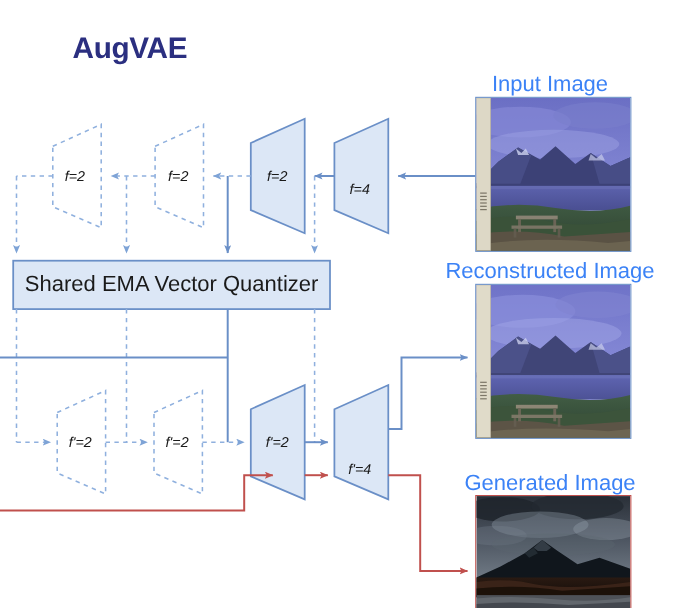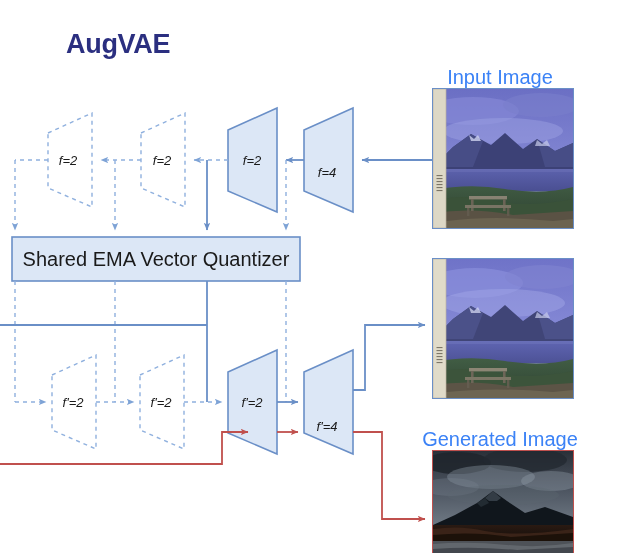--- a/index.html
+++ b/index.html
@@ -142,20 +142,21 @@
   <div class="node-label" style="left:162px;top:160px;">f=2</div>
   <div class="node-label" style="left:252px;top:160px;">f=2</div>
   <div class="node-label" style="left:327px;top:172px;">f=4</div>
 
   <div class="node-label" style="left:73px;top:402px;">f'=2</div>
   <div class="node-label" style="left:161px;top:402px;">f'=2</div>
   <div class="node-label" style="left:252px;top:402px;">f'=2</div>
   <div class="node-label" style="left:327px;top:380px;margin-top:46px;">f'=4</div>
 
   <div class="img-caption" style="left:500px;top:66px;">Input Image</div>
+  <div class="img-caption" style="left:500px;top:236px;">Reconstructed Image</div>
   <div class="img-caption" style="left:500px;top:428px;">Generated Image</div>
 
   <div class="photo" style="left:432px;top:88px;width:140px;height:139px;border:1.5px solid #6a8fc7;">
     <svg class="inner" viewBox="0 0 140 139" preserveAspectRatio="none">
       <defs>
         <linearGradient id="lakeSky1" x1="0" y1="0" x2="0" y2="1">
           <stop offset="0%" stop-color="#6b6fc4"></stop>
           <stop offset="40%" stop-color="#7c80cf"></stop>
           <stop offset="100%" stop-color="#9a9ee0"></stop>
         </linearGradient>

